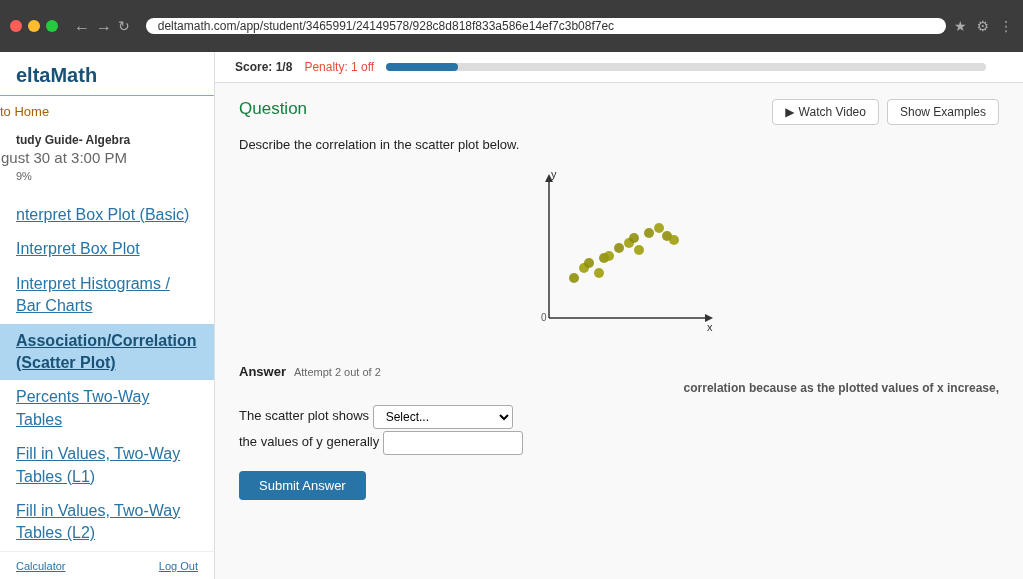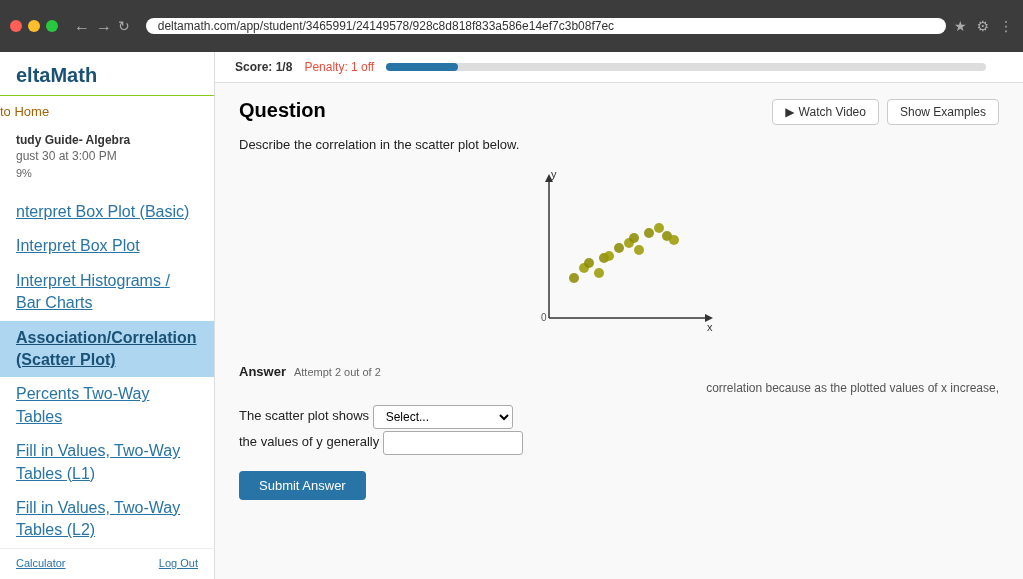--- a/index.html
+++ b/index.html
@@ -66,22 +66,22 @@
       color: #a16207;
       cursor: pointer;
     }
     .sidebar-section-title {
       padding: 6px 16px 2px;
       font-size: 12px;
       font-weight: bold;
       color: #333;
     }
     .sidebar-subtitle {
-      padding: 0 16px 4px;
-      font-size: 12px;
+      padding: 0 1px 4px;
+      font-size: 15px;
       color: #666;
     }
     .sidebar-progress-bar-bg {
       margin: 2px 16px 8px;
       height: 6px;
       background: #ddd;
       border-radius: 3px;
     }
     .sidebar-progress-bar-fill {
       height: 100%;
@@ -177,23 +177,23 @@
       padding: 16px 24px;
       overflow-y: auto;
     }
     .question-header {
       display: flex;
       justify-content: space-between;
       align-items: flex-start;
       margin-bottom: 12px;
     }
     .question-title {
-      font-size: 20px;
-      font-weight: bold;
-      color: #000000;
+      font-size: 17px;
+      font-weight: normal;
+      color: #15803d;
     }
     .question-buttons {
       display: flex;
       gap: 8px;
     }
     .btn-watch {
       background: #fff;
       border: 1px solid #ccc;
       border-radius: 4px;
       padding: 5px 12px;
@@ -243,20 +243,21 @@
     .attempt-label {
       font-size: 11px;
       font-weight: normal;
       color: #666;
     }
     .answer-hint {
       font-size: 12px;
       color: #555;
       margin-bottom: 8px;
       text-align: right;
+      font-weight: bold;
     }
     .answer-sentence {
       font-size: 13px;
       color: #222;
       line-height: 2;
       margin-bottom: 8px;
     }
     .answer-input {
       border: 1px solid #aaa;
       border-radius: 3px;

